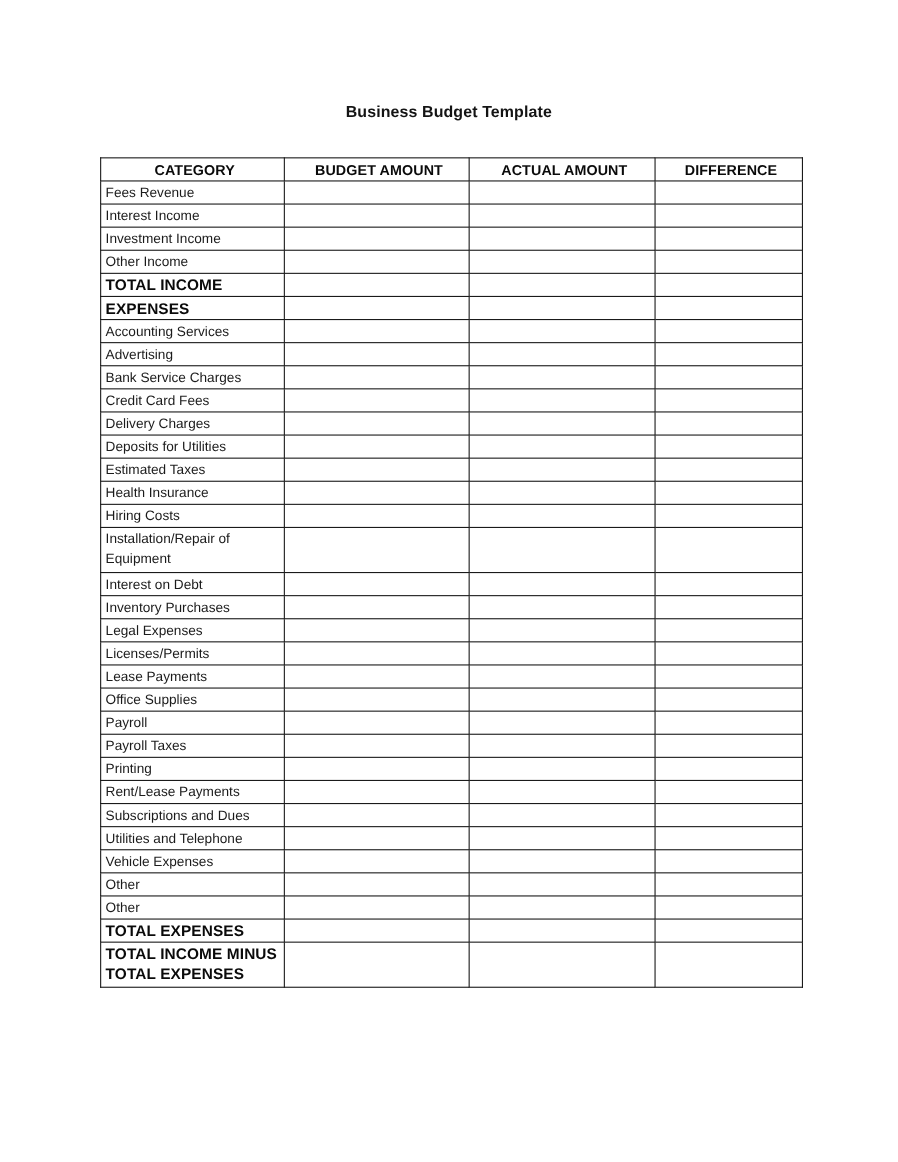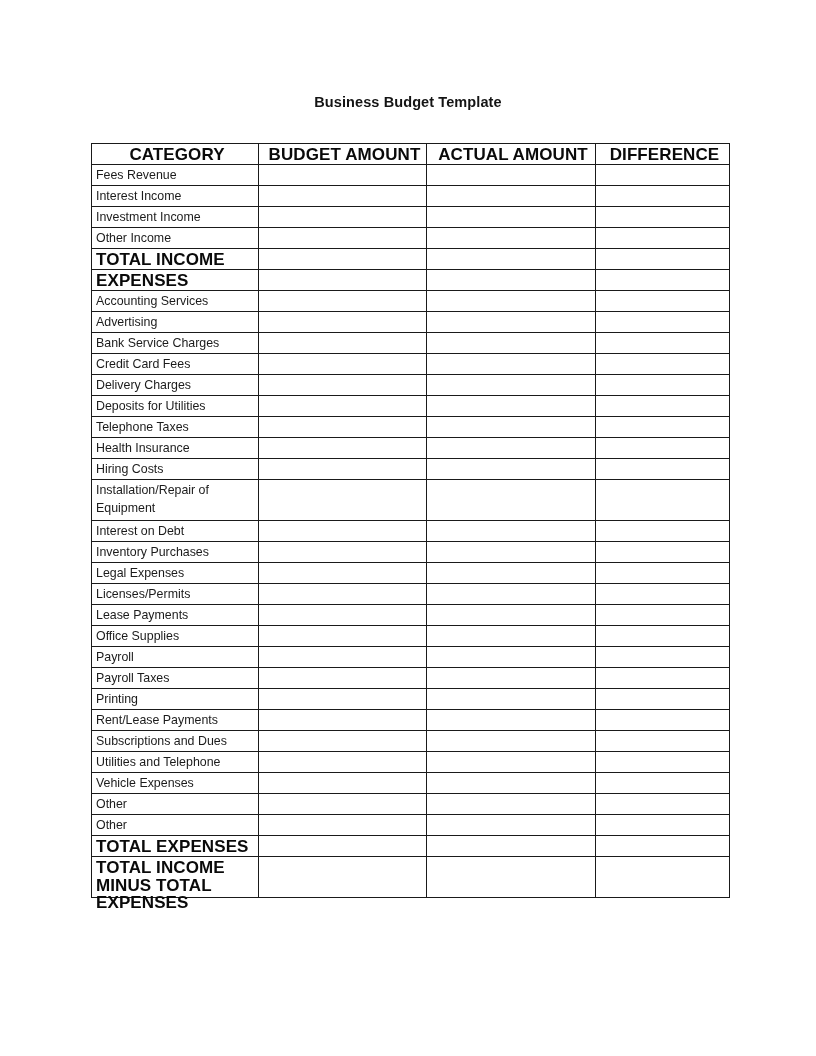--- a/index.html
+++ b/index.html
@@ -71,32 +71,32 @@
     padding: 0;
   }
 
   
   tr.header-row th {
     border-top: 2px solid #0d0d0d;
     border-bottom: 1px solid #1a1a1a;
   }
   tr.header-row .cat-cell {
     font-weight: bold;
-    font-size: 17px;
+    font-size: 13px;
     letter-spacing: 0.1px;
     color: #0a0a0a;
   }
 
   
   tr.data-row .cat-cell { height: 17px; }
 
   
   tr.bold-row .cat-cell {
     font-weight: bold;
-    font-size: 17px;
+    font-size: 14px;
     letter-spacing: 0.1px;
     color: #0a0a0a;
   }
 
   
   tr.tall-row .cat-cell {
     white-space: normal;
     height: 37px;
   }
 
@@ -303,21 +303,21 @@
           </td>
           <td>
             <div class="cat-cell amt-cell">&nbsp;</div>
           </td>
           <td>
             <div class="cat-cell amt-cell">&nbsp;</div>
           </td>
         </tr>
         <tr class="data-row heavy-bottom">
           <td>
-            <div class="cat-cell">Telephone Taxes</div>
+            <div class="cat-cell">Estimated Taxes</div>
           </td>
           <td>
             <div class="cat-cell amt-cell">&nbsp;</div>
           </td>
           <td>
             <div class="cat-cell amt-cell">&nbsp;</div>
           </td>
           <td>
             <div class="cat-cell amt-cell">&nbsp;</div>
           </td>

